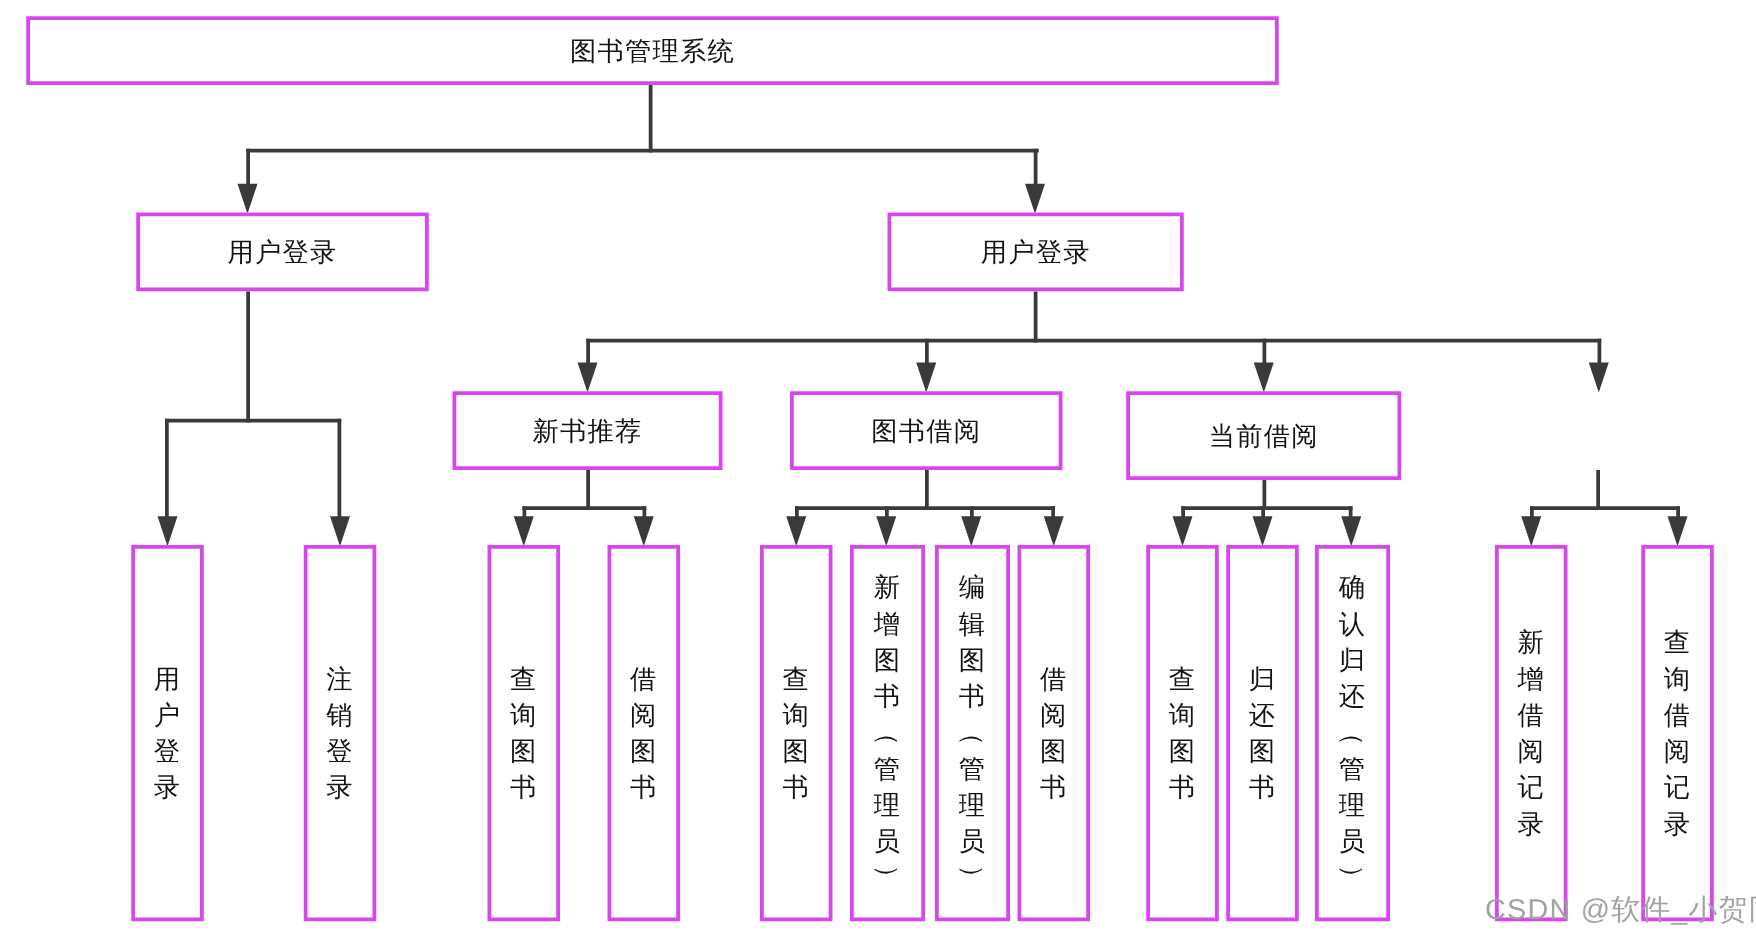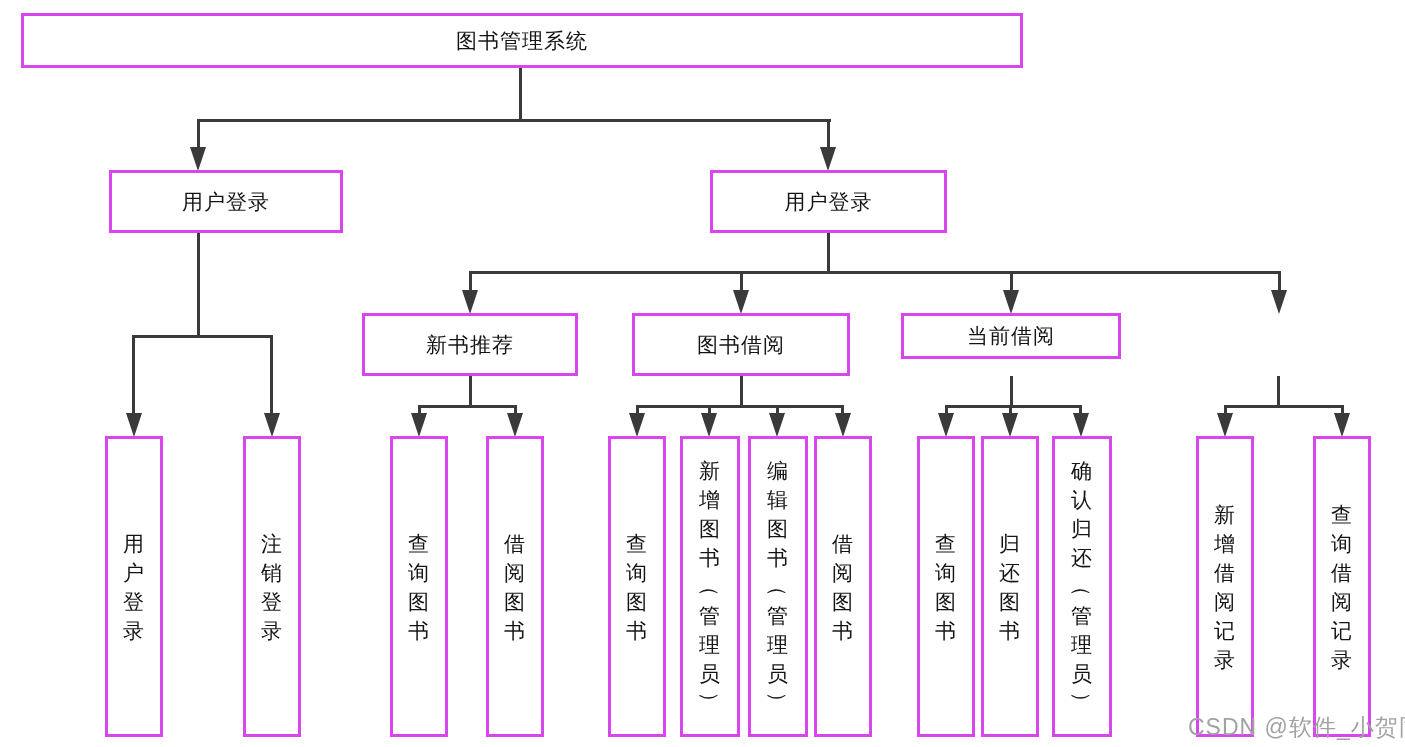--- a/index.html
+++ b/index.html
@@ -66,21 +66,21 @@
   </div>
 
   <div class="node" style="left:362px;top:313px;width:216px;height:63px;">
     <span>新书推荐</span>
   </div>
 
   <div class="node" style="left:632px;top:313px;width:218px;height:63px;">
     <span>图书借阅</span>
   </div>
 
-  <div class="node" style="left:901px;top:313px;width:220px;height:46px;">
+  <div class="node" style="left:901px;top:313px;width:220px;height:71px;">
     <span>当前借阅</span>
   </div>
 
 
   <div class="node leaf" style="left:105px;top:436px;width:58px;height:301px;">
     <div class="vtext">
         <span>用</span>
         <span>户</span>
         <span>登</span>
         <span>录</span>

